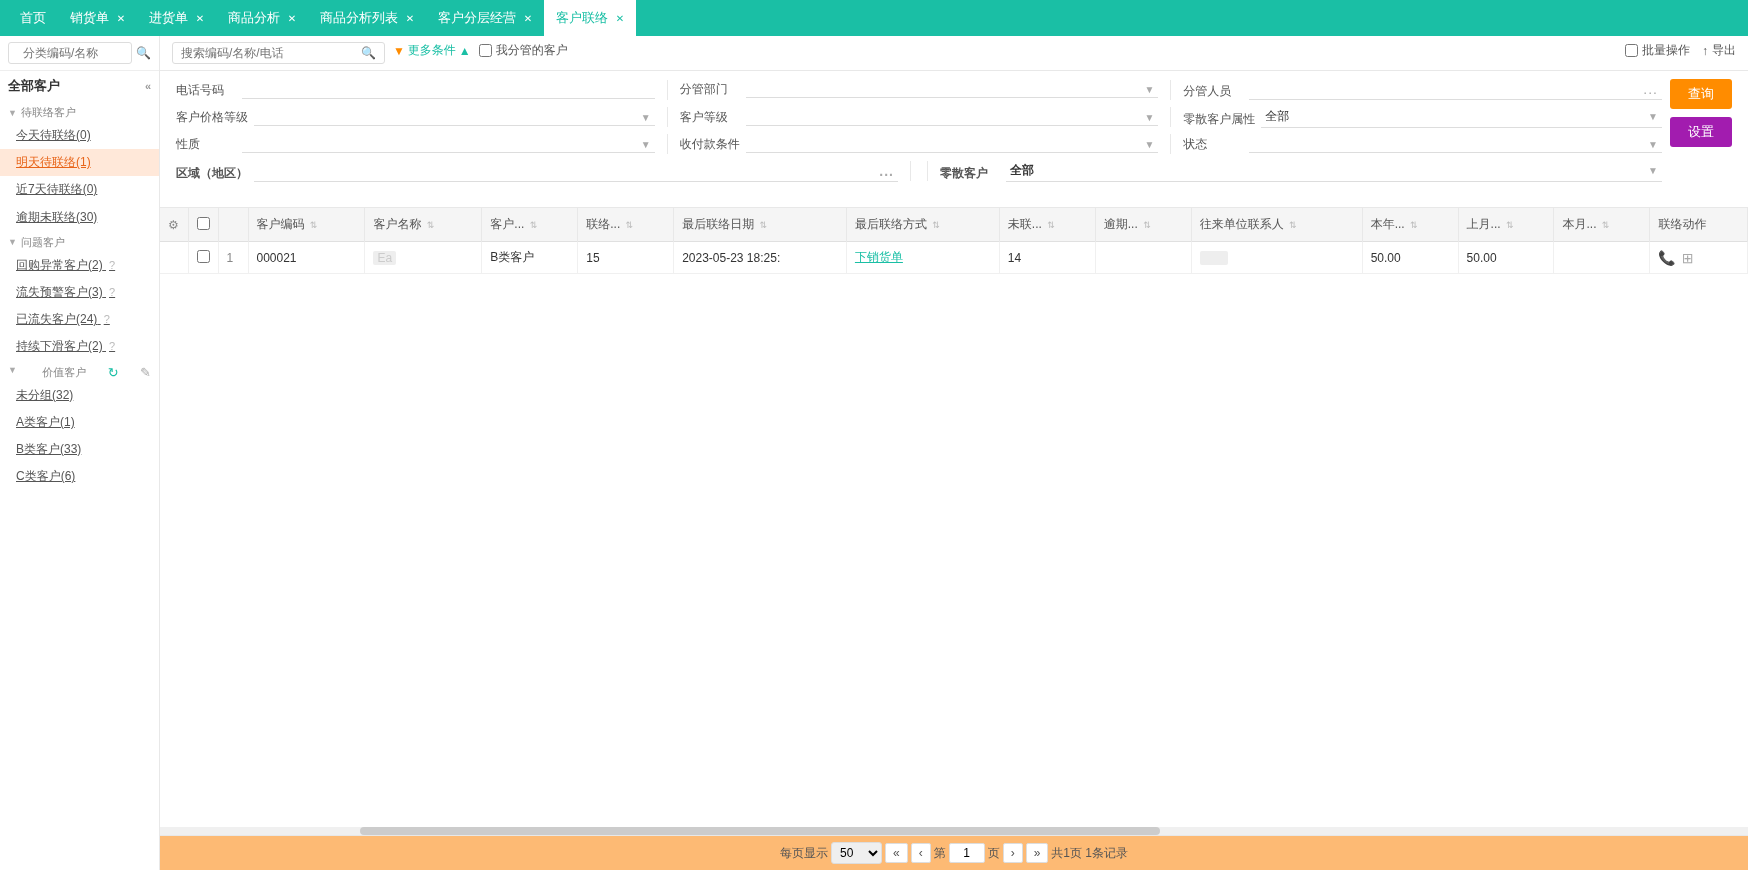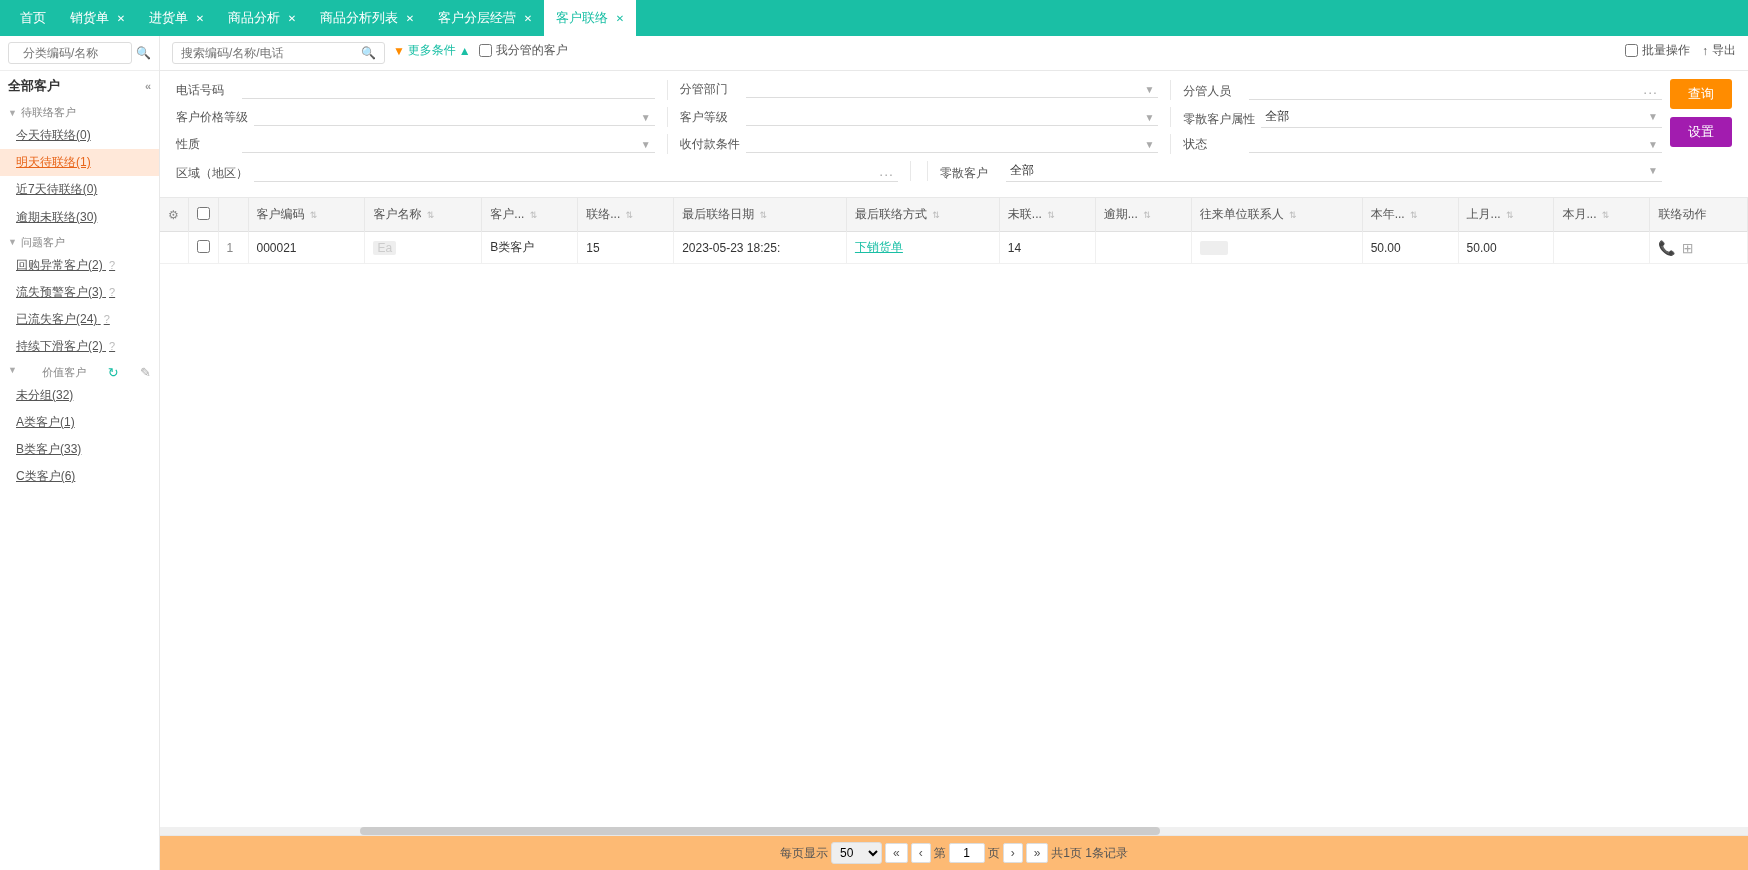--- a/index.html
+++ b/index.html
@@ -190,21 +190,21 @@
       margin: 0;
       padding: 8px 16px;
       border-bottom: 1px solid #e8e8e8;
     }
     .filter-row {
       display: flex;
       align-items: center;
       margin-bottom: 6px;
       gap: 8px;
     }
-    .filter-row:last-child { margin-bottom: 7px; }
+    .filter-row:last-child { margin-bottom: 17px; font-weight: bold; }
     .filter-item {
       display: flex;
       align-items: flex-end;
       flex: 1;
       min-width: 0;
     }
     .filter-label {
       color: #555;
       font-size: 12px;
       white-space: nowrap;

